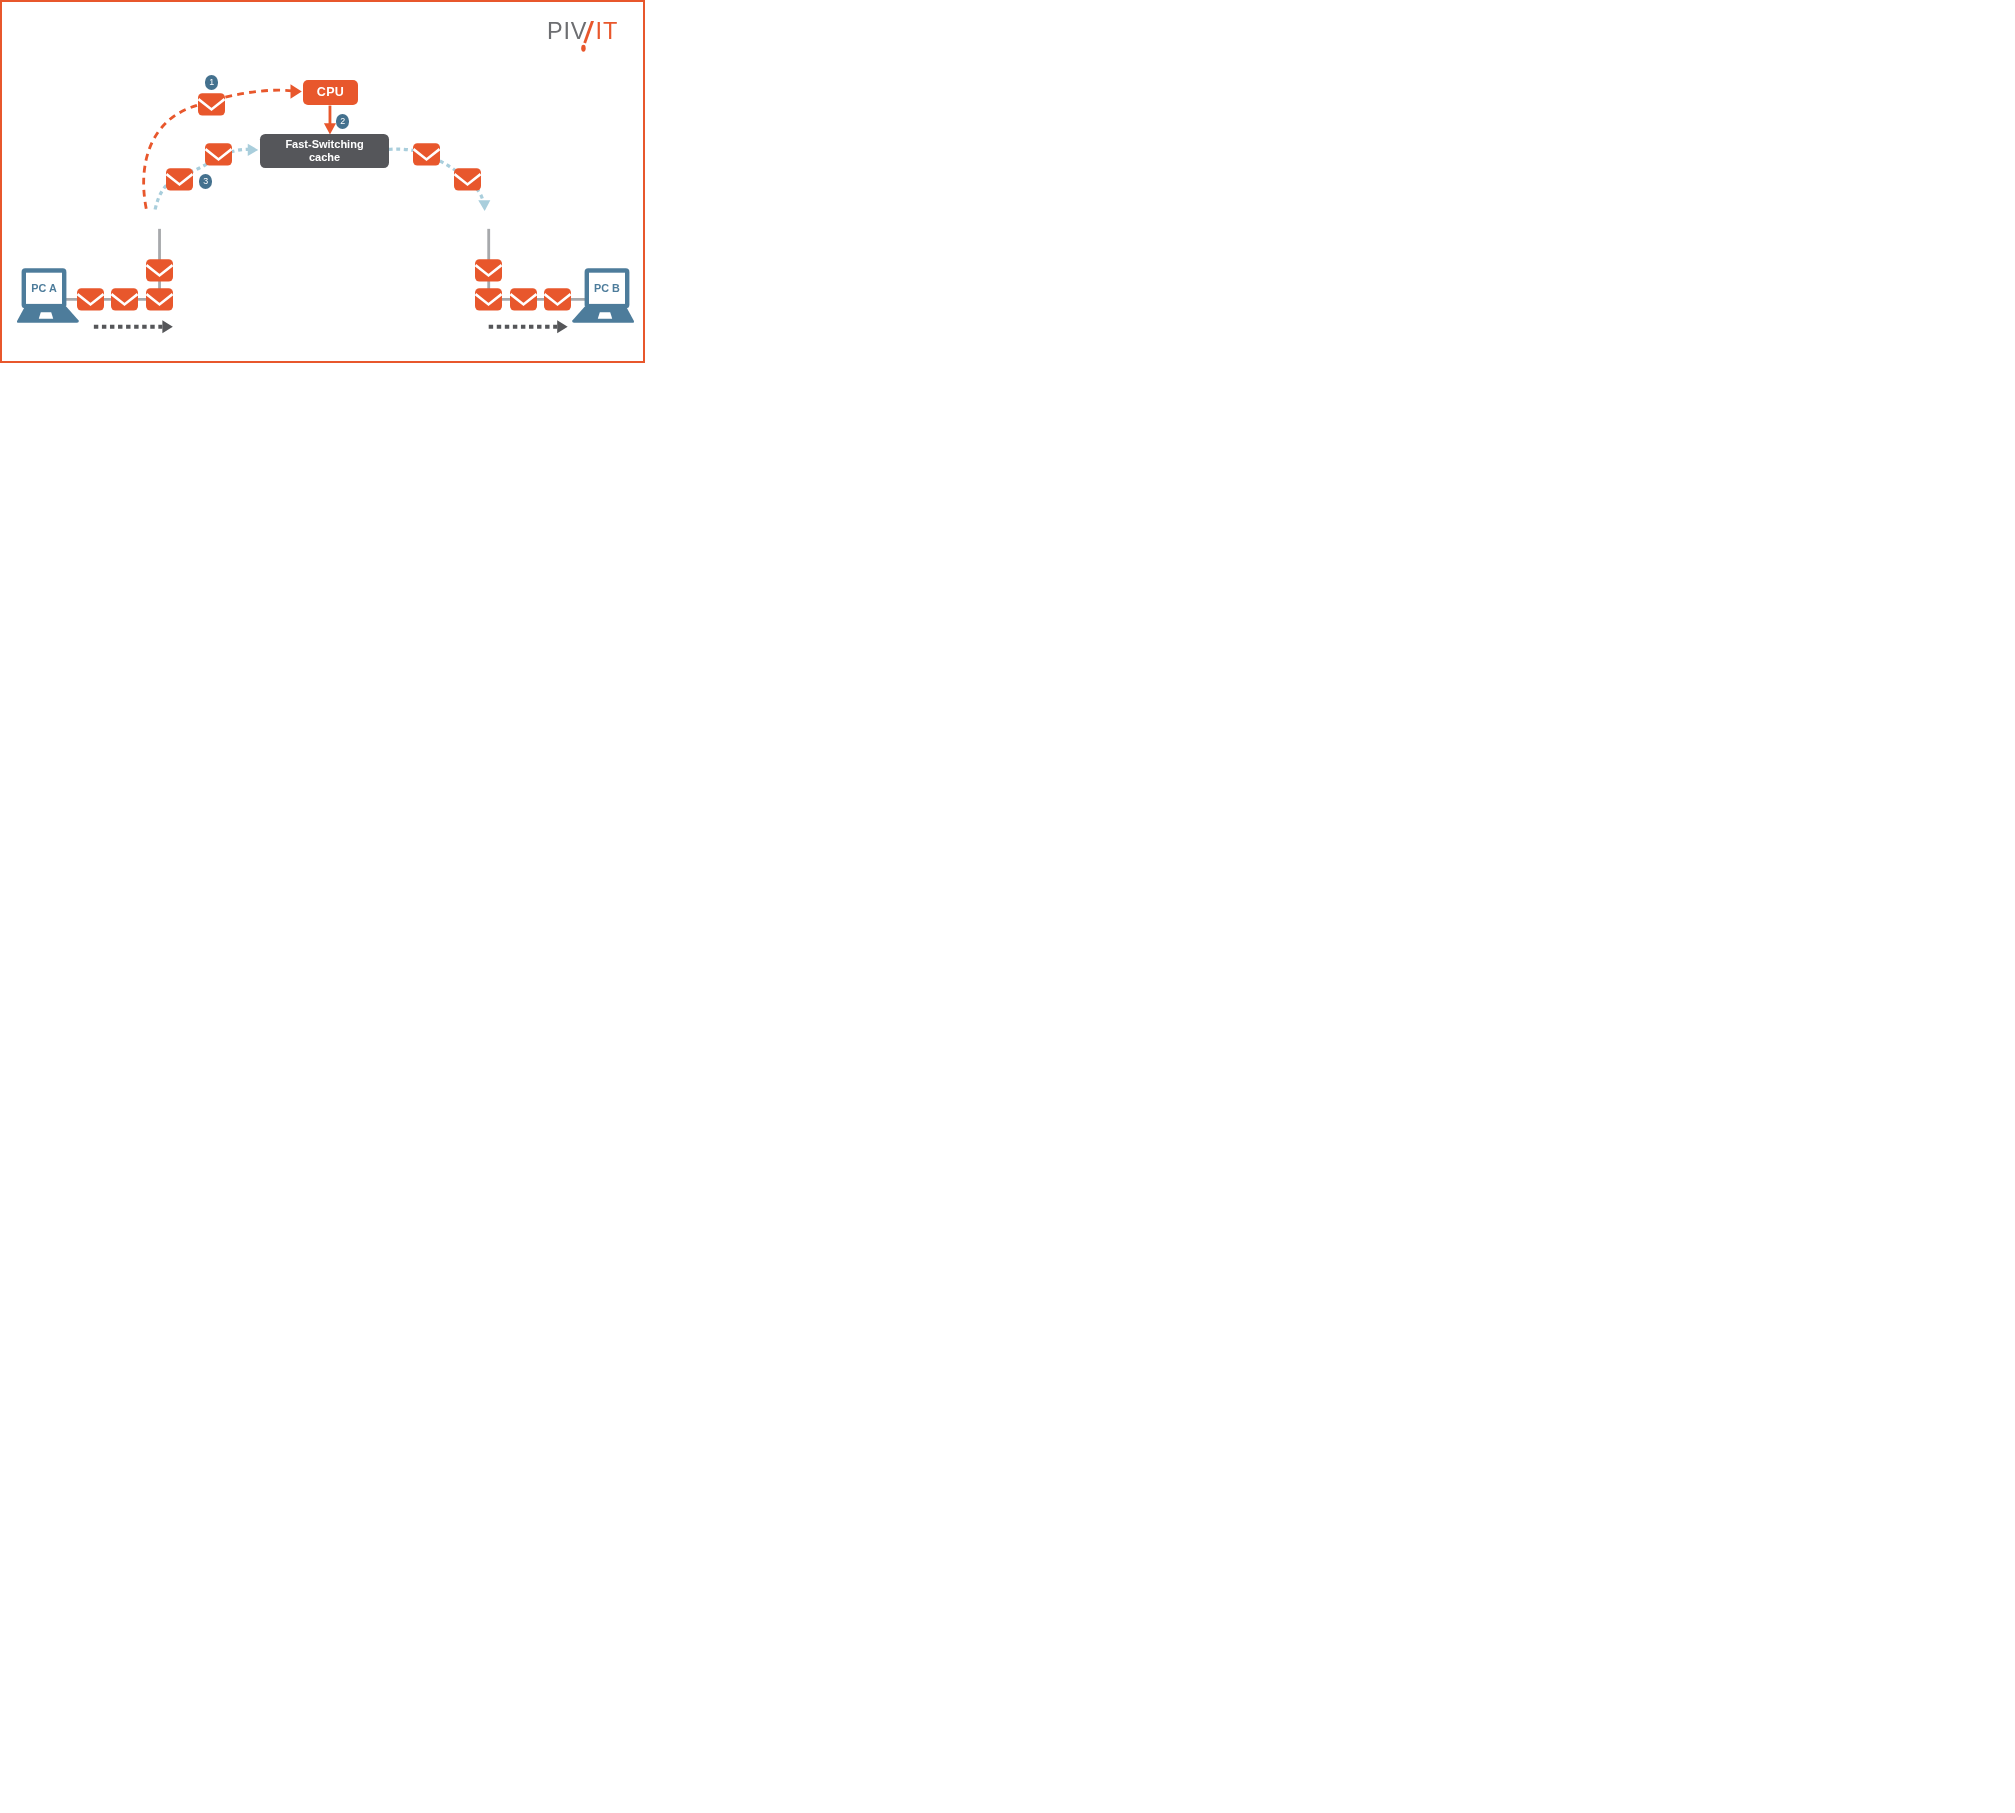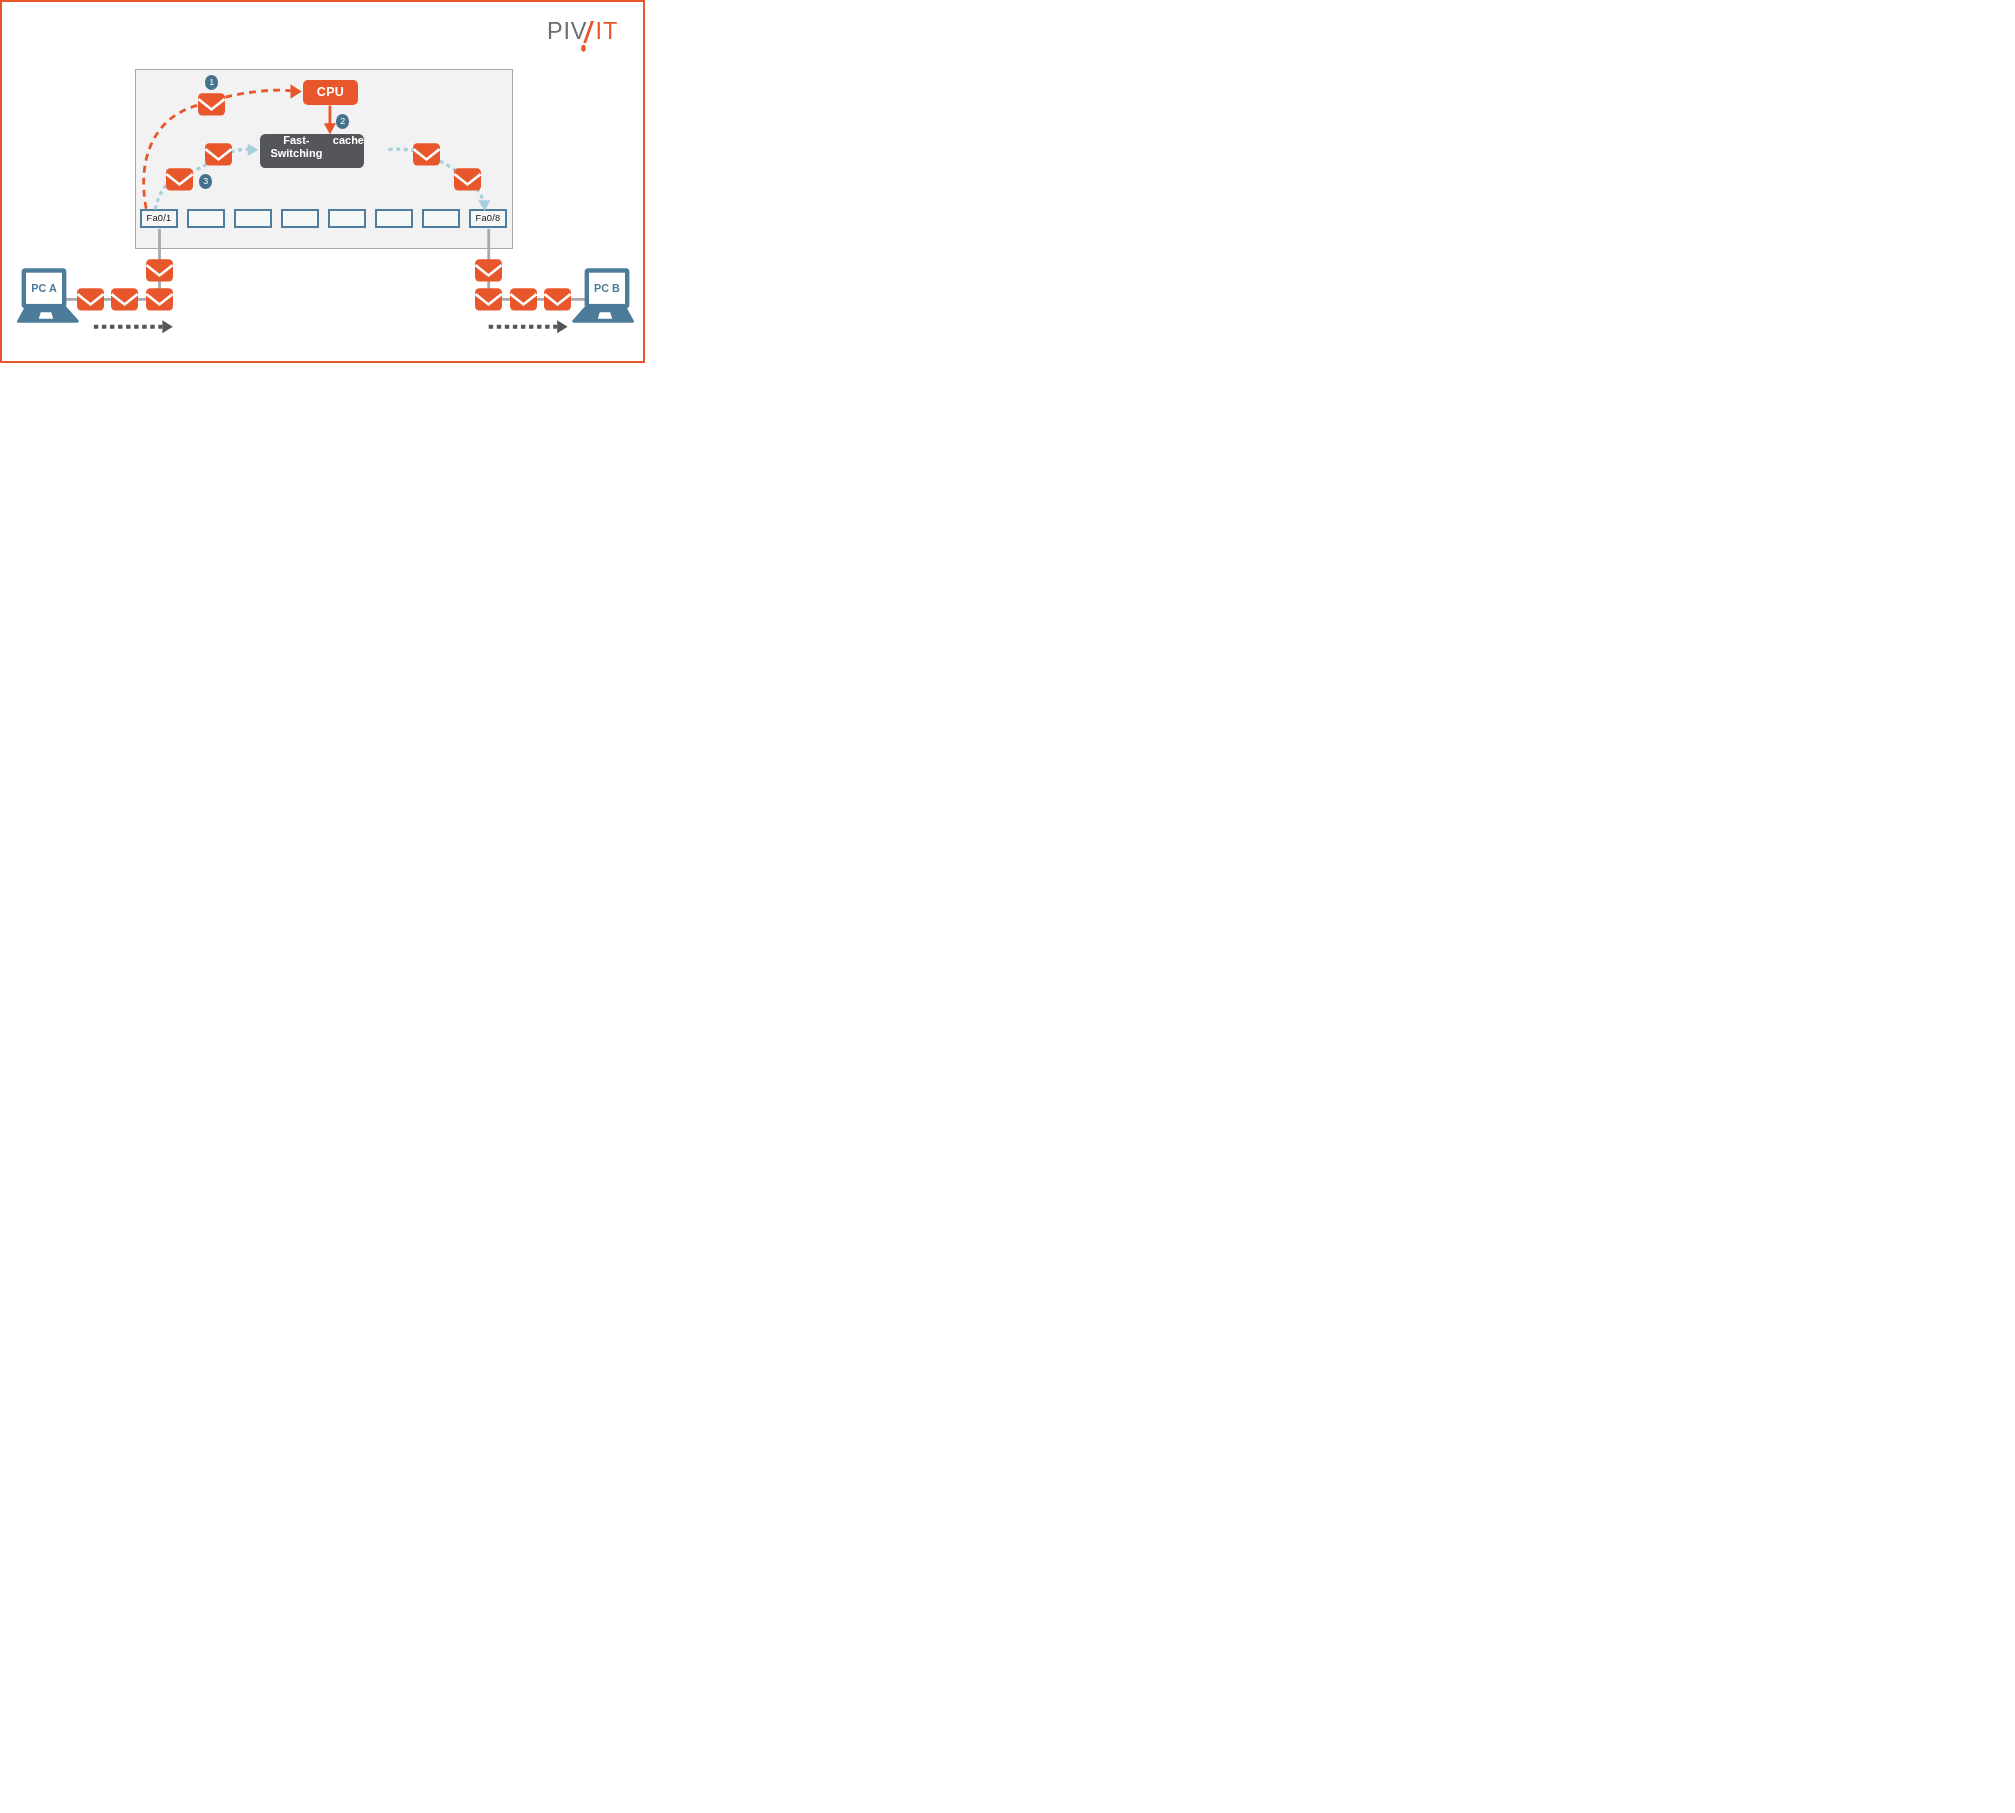--- a/index.html
+++ b/index.html
@@ -8,23 +8,23 @@
   .overlay{position:absolute;left:0;top:0;width:639px;height:357px;z-index:1;pointer-events:none;}
 
   
   .switch-box{position:absolute;left:133px;top:67px;width:378px;height:180px;
               background:#f2f2f3;border:1.6px solid #a7a9ac;box-sizing:border-box;z-index:0;}
 
   
   .cpu-box{position:absolute;left:301px;top:78px;width:55px;height:24.6px;background:#E8572C;
            border-radius:5px;color:#fff;font-weight:bold;font-size:12.5px;line-height:24.6px;
            text-align:center;letter-spacing:0.4px;z-index:2;}
-  .cache-box{position:absolute;left:258px;top:132px;width:104px;height:34px;background:#55565A;
+  .cache-box{position:absolute;left:258px;top:132px;width:129px;height:34px;background:#55565A;
              border-radius:5.2px;color:#fff;font-weight:bold;font-size:11px;line-height:1.18;
-             text-align:center;z-index:2;display:flex;flex-direction:row;justify-content:center;}
+             text-align:center;z-index:2;display:flex;flex-direction:column;justify-content:center;}
 
   
   .step{position:absolute;width:13.3px;height:14.5px;border-radius:50%;background:#44718E;color:#fff;
         font-size:8.9px;line-height:14.5px;text-align:center;z-index:3;font-weight:400;}
   .step1{left:203px;top:73px;}
   .step2{left:334px;top:112px;}
   .step3{left:197px;top:172px;}
 
   
   .port{position:absolute;width:38px;height:18.5px;border:2px solid #4E7DA0;background:#f6f7f7;
@@ -63,46 +63,20 @@
 
     <path d="M 959 366 C 1005 362 1036 370 1066 384 C 1102 401 1128 418 1154 440 C 1180 461 1191 478 1195 498" fill="none" stroke="#A9CEDC" stroke-width="8" stroke-dasharray="10 9"></path>
     <polygon points="1182,492 1212,492 1198,519" fill="#A9CEDC"></polygon>
 
     <line x1="228" y1="806" x2="398" y2="806" stroke="#555659" stroke-width="10" stroke-dasharray="11 9"></line>
     <polygon points="398,790 424,806 398,822" fill="#555659"></polygon>
     <line x1="1208" y1="806" x2="1378" y2="806" stroke="#555659" stroke-width="10" stroke-dasharray="11 9"></line>
     <polygon points="1378,790 1404,806 1378,822" fill="#555659"></polygon>
   </svg>
 
-  <div class="switch-box" id="switch-box">
-      <div class="port" style="left: 4px; top: 139px;">
-        <span>Fa0/1</span>
-      </div>
-      <div class="port" style="left: 51px; top: 139px;">
-        <span></span>
-      </div>
-      <div class="port" style="left: 98px; top: 139px;">
-        <span></span>
-      </div>
-      <div class="port" style="left: 145px; top: 139px;">
-        <span></span>
-      </div>
-      <div class="port" style="left: 192px; top: 139px;">
-        <span></span>
-      </div>
-      <div class="port" style="left: 239px; top: 139px;">
-        <span></span>
-      </div>
-      <div class="port" style="left: 286px; top: 139px;">
-        <span></span>
-      </div>
-      <div class="port" style="left: 333px; top: 139px;">
-        <span>Fa0/8</span>
-      </div>
-    </div>
 
   <div class="cpu-box">
     <span>CPU</span>
   </div>
 
   <div class="cache-box">
     <span>Fast-Switching</span>
     <span>cache</span>
   </div>
 

